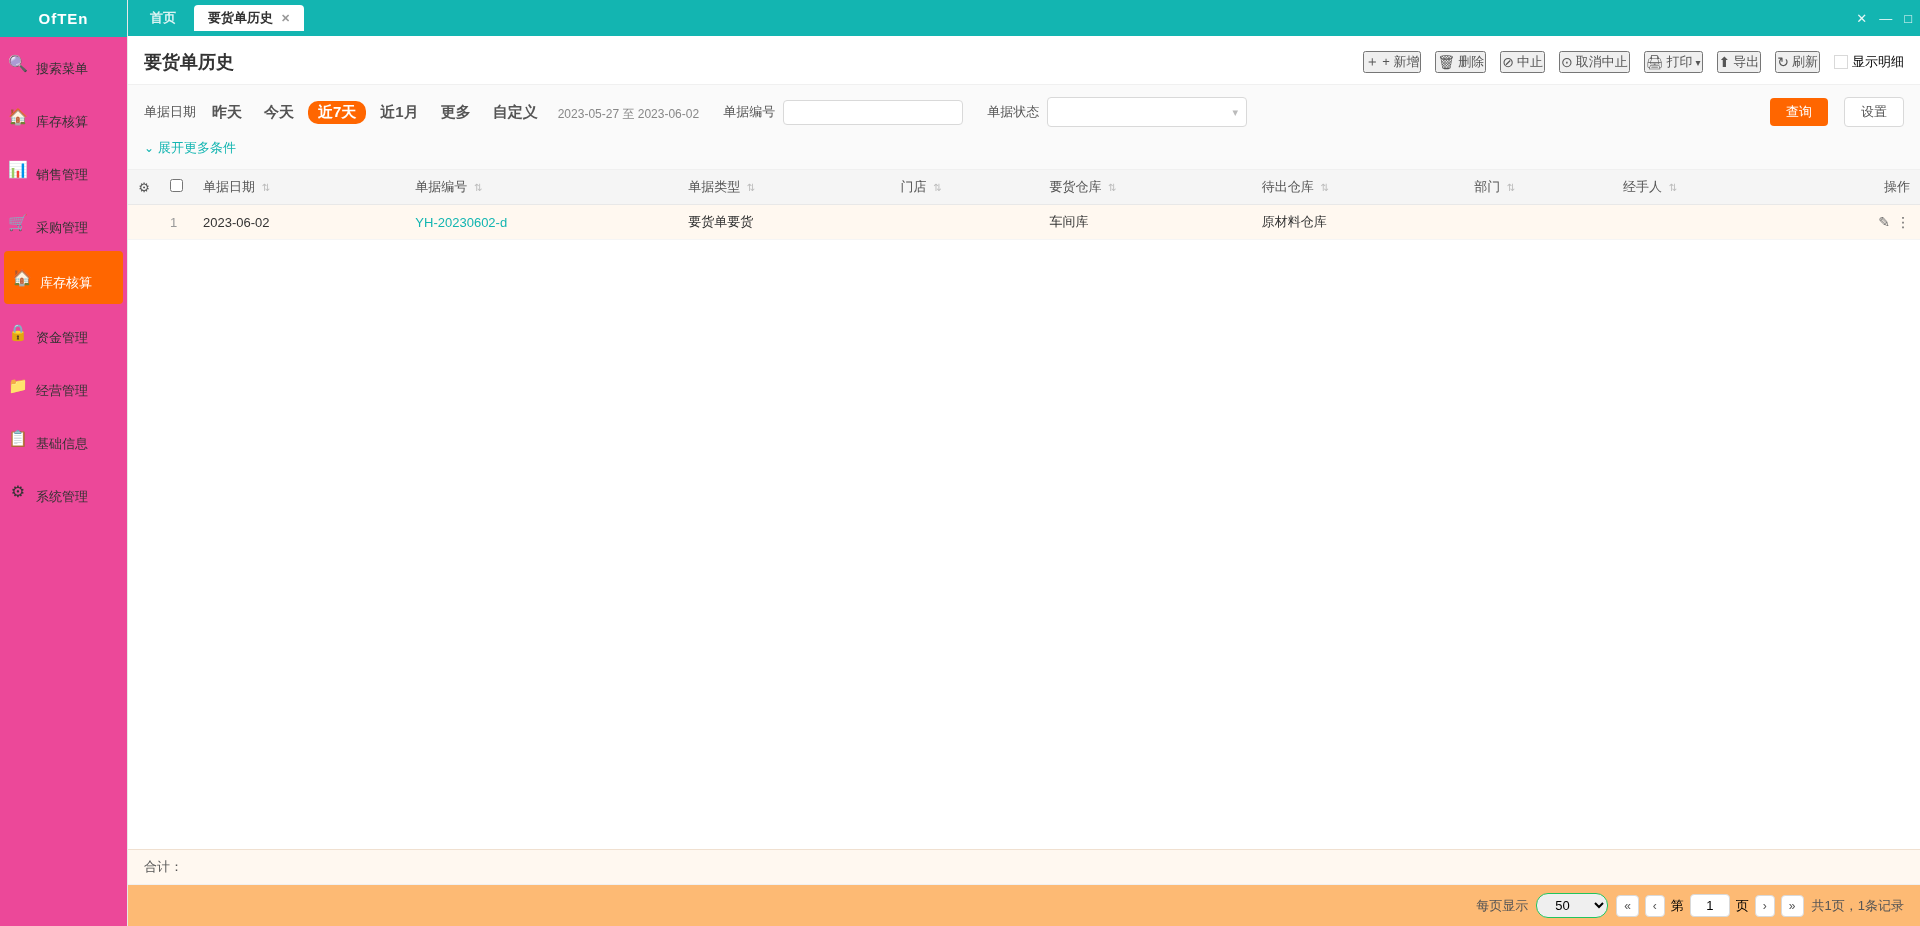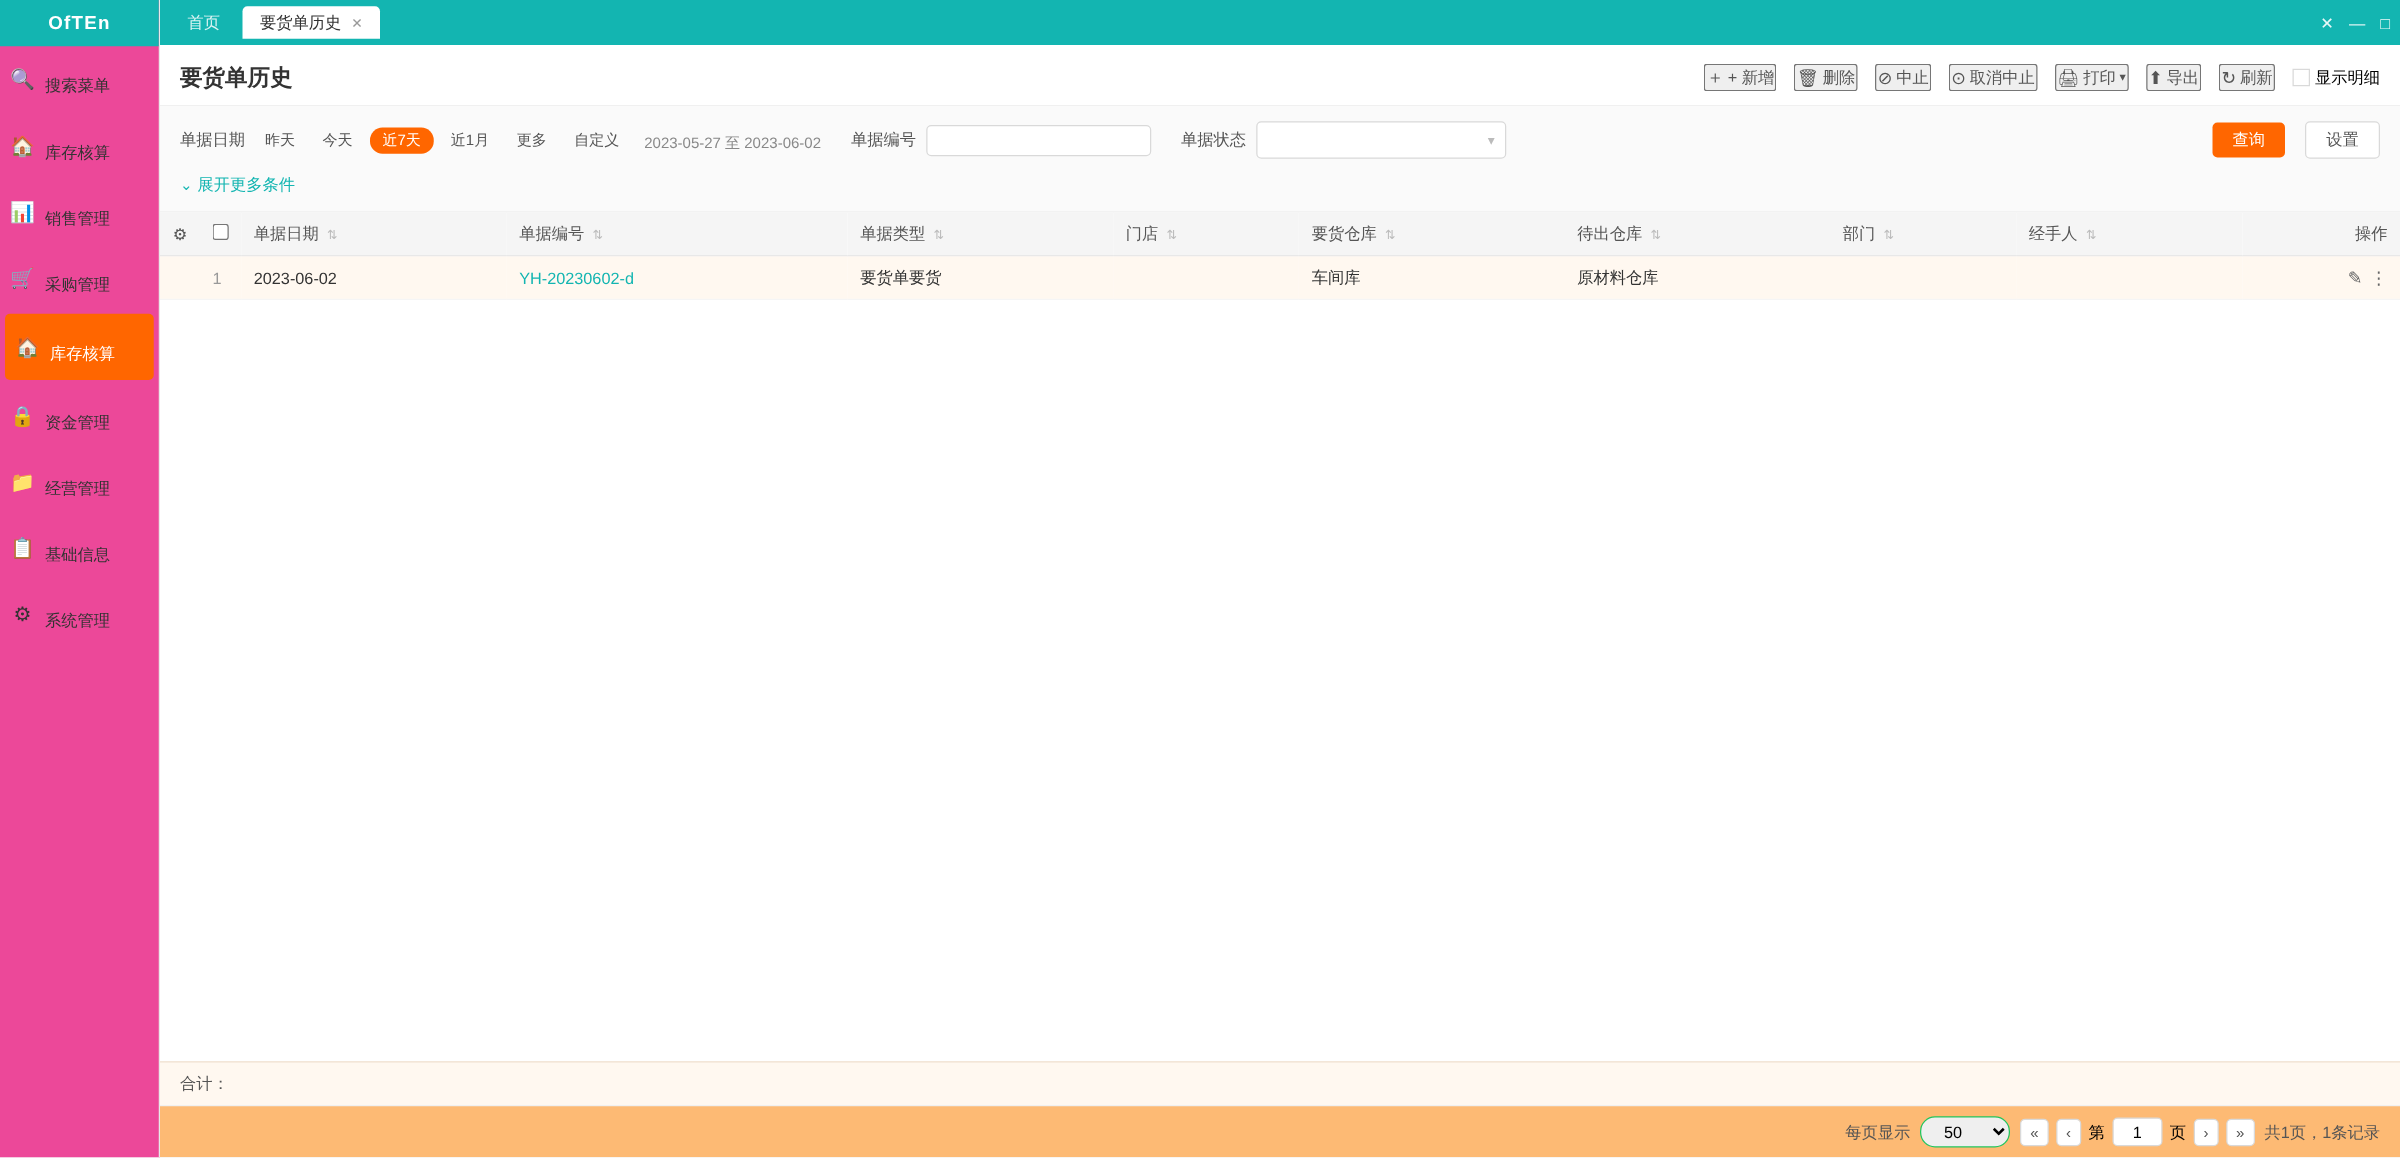--- a/index.html
+++ b/index.html
@@ -11,21 +11,21 @@
     .sidebar-item.active { background: #f60; color: #fff; border-radius: 4px; margin: 2px 4px; }
     .sidebar-item.active .sidebar-icon { color: #fff; }
     .sidebar-icon { font-size: 16px; width: 20px; text-align: center; }
     .sidebar-label { font-size: 13px; margin-top: 11px; }
 
     
     .main { flex: 1; display: flex; flex-direction: column; overflow: hidden; }
 
     
     .top-bar { background: #13b5b1; display: flex; align-items: center; height: 36px; padding: 0 8px; gap: 4px; flex-shrink: 0; }
-    .tab { padding: 4px 14px; border-radius: 4px 4px 0 0; cursor: pointer; color: rgba(255,255,255,0.85); font-size: 13px; display: flex; align-items: center; gap: 4px; }
+    .tab { padding: 4px 14px; border-radius: 4px 4px 0 0; cursor: pointer; color: rgba(255,255,255,0.85); font-size: 13px; display: flex; align-items: center; gap: 4px; font-weight: bold; }
     .tab.home { background: transparent; }
     .tab.active { background: #fff; color: #333; }
     .tab-close { font-size: 11px; color: #999; cursor: pointer; margin-left: 4px; }
     .top-right { margin-left: auto; display: flex; gap: 12px; align-items: center; }
     .top-right-btn { color: rgba(255,255,255,0.9); cursor: pointer; font-size: 13px; }
 
     
     .page { flex: 1; background: #fff; display: flex; flex-direction: column; overflow: hidden; margin: 0; }
 
     
@@ -38,21 +38,21 @@
     .btn-secondary { background: #fff; color: #555; border: 1px solid #d9d9d9; padding: 5px 16px; border-radius: 4px; cursor: pointer; font-size: 13px; }
     .display-detail { display: flex; align-items: center; gap: 4px; cursor: pointer; }
     .checkbox-display { width: 14px; height: 14px; border: 1px solid #d9d9d9; background: #fff; display: inline-block; }
 
     
     .filter-area { padding: 12px 16px; background: #fafafa; border-bottom: 1px solid #f0f0f0; flex-shrink: 0; }
     .filter-row { display: flex; align-items: center; gap: 24px; flex-wrap: wrap; }
     .filter-item { display: flex; align-items: center; gap: 8px; }
     .filter-label { color: #555; white-space: nowrap; font-size: 13px; }
     .filter-dates { display: flex; align-items: center; gap: 6px; }
-    .date-btn { padding: 2px 8px; border-radius: 3px; cursor: pointer; font-size: 12px; color: #555; }
+    .date-btn { padding: 2px 8px; border-radius: 3px; cursor: pointer; font-size: 15px; color: #555; font-weight: bold; }
     .date-btn.active { background: #f60; color: #fff; border-radius: 10px; padding: 2px 10px; }
     .date-range { font-size: 12px; color: #888; }
     .filter-input { border: 1px solid #d9d9d9; border-radius: 4px; padding: 4px 8px; width: 180px; outline: none; font-size: 13px; }
     .filter-select { border: 1px solid #d9d9d9; border-radius: 4px; padding: 4px 8px; width: 200px; outline: none; font-size: 13px; background: #fff; cursor: pointer; display: flex; align-items: center; justify-content: space-between; }
     .expand-btn { display: flex; align-items: center; gap: 4px; color: #13b5b1; cursor: pointer; font-size: 13px; margin-top: 8px; }
     .expand-icon { font-size: 12px; }
 
     
     .table-area { flex: 1; overflow: auto; padding: 0; }
     table { width: 100%; border-collapse: collapse; }

